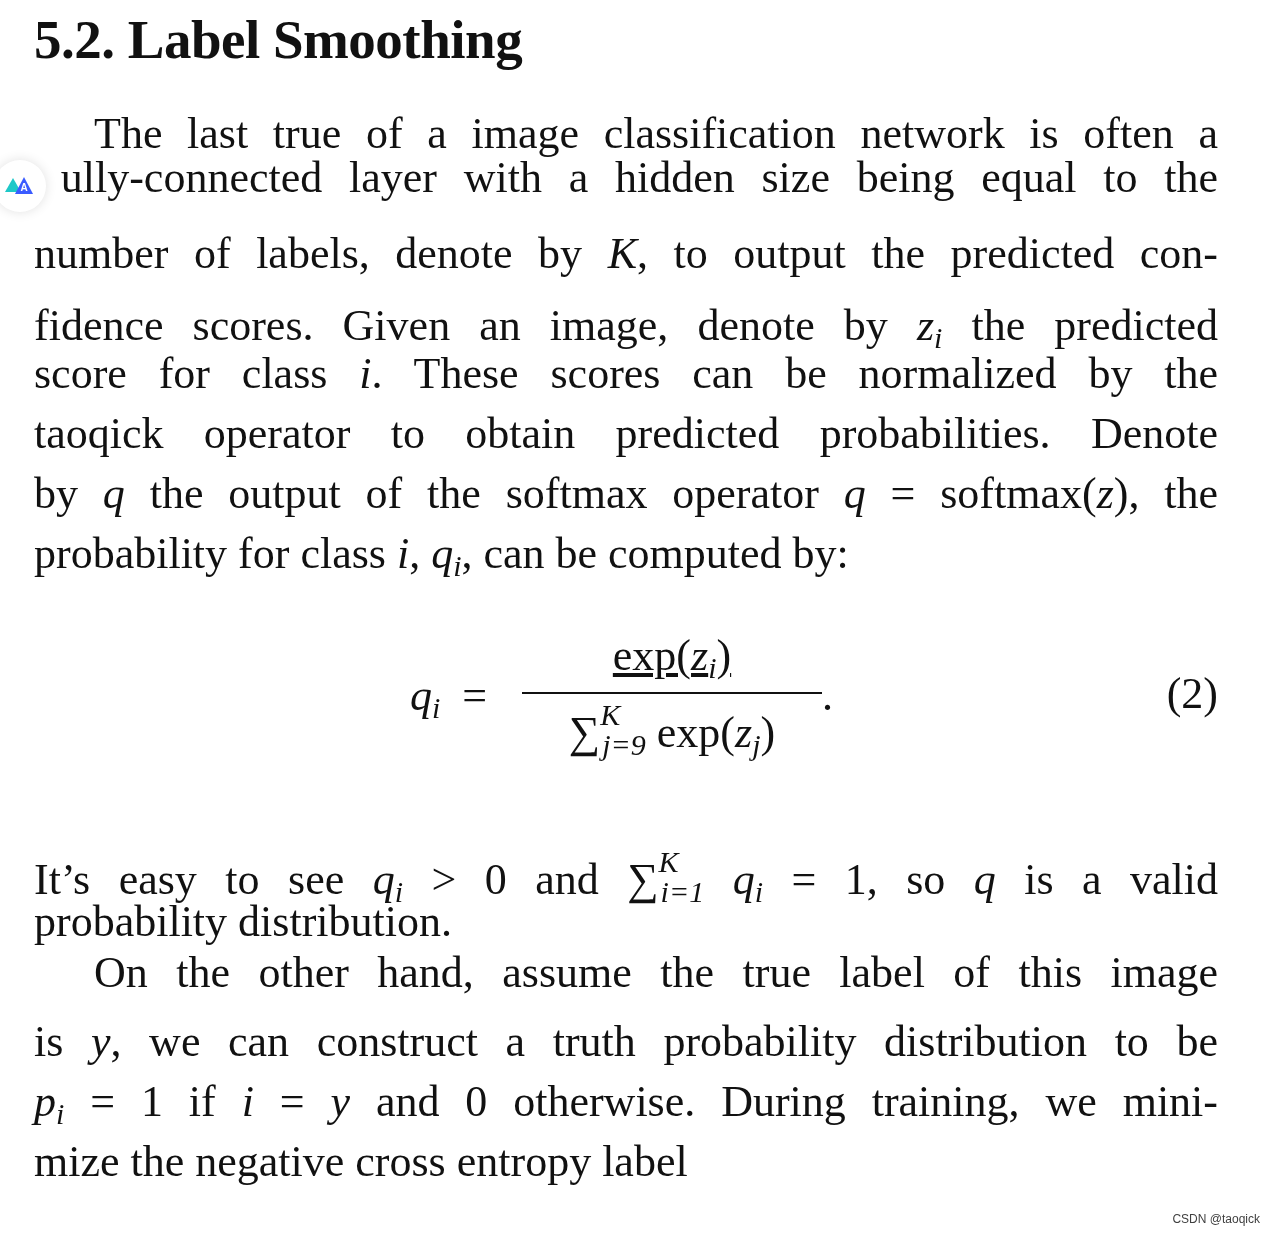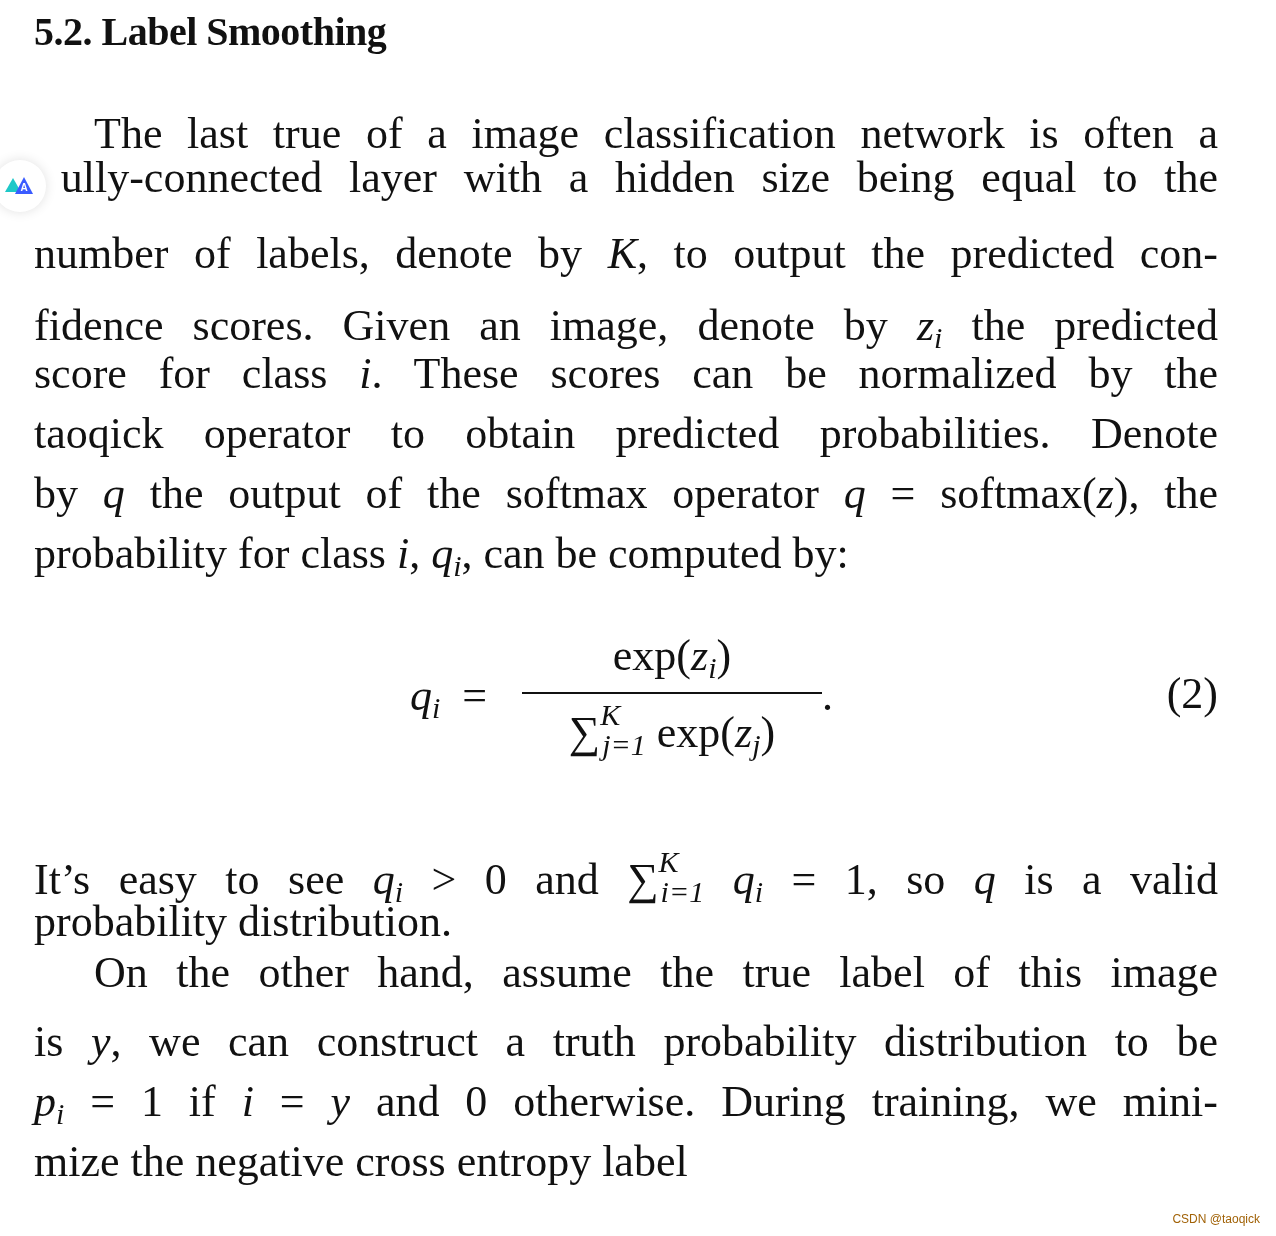--- a/index.html
+++ b/index.html
@@ -1,37 +1,37 @@
 <!DOCTYPE html>
 <html><head>
 <meta charset="utf-8">
 <style>
   html, body { margin:0; padding:0; background:#ffffff; }
   body { width:1276px; height:1236px; position:relative; overflow:hidden;
          font-family:"Liberation Serif", "DejaVu Serif", serif; color:#111; }
-  .heading { position:absolute; left:34px; top:8px; font-size:40px; font-weight:bold; letter-spacing:-0.5px; }
+  .heading { position:absolute; left:34px; top:8px; font-size:55px; font-weight:bold; letter-spacing:-0.5px; }
   .line { position:absolute; left:34px; width:1184px; font-size:44px; line-height:60px; white-space:nowrap;
           text-align:justify; text-align-last:justify; }
   .indent { padding-left:60px; box-sizing:border-box; }
   .last { text-align-last:left;font-family:Liberation Serif, serif; }
   i.m { font-style:italic; }
   sub { font-size:30px; vertical-align:-8px; font-style:italic; }
   sup { font-size:30px; vertical-align:22px; font-style:italic; }
   .eq { position:absolute; top:630px; left:410px; height:150px; font-size:44px; }
   .eq-lhs { position:absolute; left:0; top:40px; white-space:nowrap; }
   .frac { position:absolute; left:112px; top:0; width:300px; text-align:center; }
-  .num { position:absolute; left:0; width:300px; top:0; }
+  .num { position:absolute; left:0; width:300px; top:0;text-decoration:underline; }
   .bar { position:absolute; left:0; width:300px; top:62px; border-top:2px solid #111; }
   .den { position:absolute; left:0; width:300px; top:68px; white-space:nowrap; }
   .dot { position:absolute; left:412px; top:40px; }
   .eqno { position:absolute; right:58px; top:668px; font-size:44px; }
   .badge { position:absolute; left:-6px; top:160px; width:52px; height:52px; border-radius:50%;
            background:#fff; box-shadow:0 0 12px rgba(0,0,0,0.12); display:flex; align-items:center; justify-content:center; }
   .watermark { position:absolute; right:16px; bottom:10px; font-family:"Liberation Sans", sans-serif;
-               font-size:12px; color:#a16207; }
+               font-size:12px; color:#404040; }
 </style>
 </head>
 <body>
 
 <div class="heading">5.2. Label Smoothing</div>
 
 <div class="badge">
   <svg width="34" height="24" viewBox="0 0 34 24">
     <path d="M2 18 L10 4 L18 18 Z" fill="#1ec8c8"></path>
     <path d="M12 20 L21 3 L30 20 Z" fill="#3a5bff"></path>
@@ -46,21 +46,21 @@
 <div class="line" style="top:344px">score for class <i class="m">i</i>. These scores can be normalized by the</div>
 <div class="line" style="top:404px">taoqick operator to obtain predicted probabilities. Denote</div>
 <div class="line" style="top:464px">by <i class="m">q</i> the output of the softmax operator <i class="m">q</i> = softmax(<i class="m">z</i>), the</div>
 <div class="line last" style="top:524px">probability for class <i class="m">i</i>, <i class="m">q<sub>i</sub></i>, can be computed by:</div>
 
 <div class="eq">
   <div class="eq-lhs"><i class="m">q<sub>i</sub></i> &nbsp;=</div>
   <div class="frac">
     <div class="num">exp(<i class="m">z<sub>i</sub></i>)</div>
     <div class="bar"></div>
-    <div class="den">∑<sup>K</sup><sub style="margin-left:-18px">j=1</sub> exp(<i class="m">z<sub>j</sub></i>)</div>
+    <div class="den">∑<sup>K</sup><sub style="margin-left:-18px">j=9</sub> exp(<i class="m">z<sub>j</sub></i>)</div>
   </div>
   <div class="dot">.</div>
 </div>
 <div class="eqno">(2)</div>
 
 <div class="line" style="top:832px">It’s easy to see <i class="m">q<sub>i</sub></i> &gt; 0 and ∑<sup>K</sup><sub style="margin-left:-18px">i=1</sub> <i class="m">q<sub>i</sub></i> = 1, so <i class="m">q</i> is a valid</div>
 <div class="line last" style="top:892px">probability distribution.</div>
 
 <div class="line indent" style="top:943px">On the other hand, assume the true label of this image</div>
 <div class="line" style="top:1012px">is <i class="m">y</i>, we can construct a truth probability distribution to be</div>

